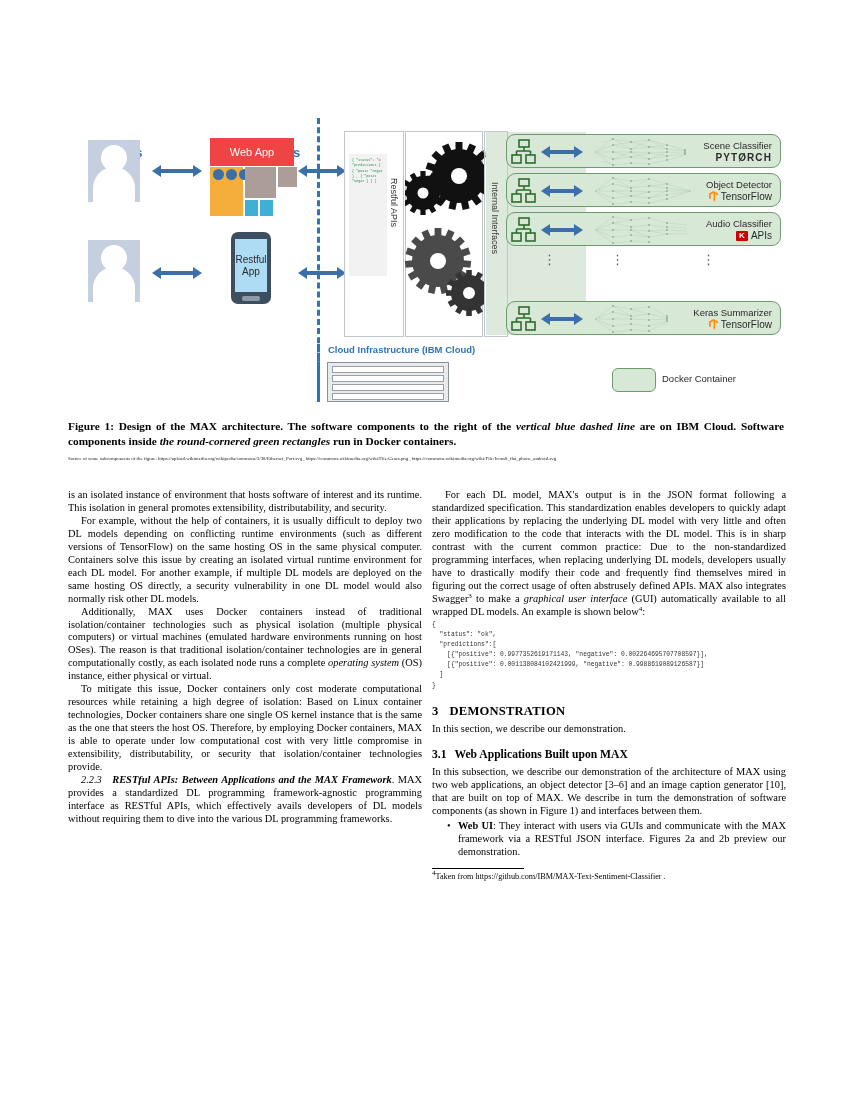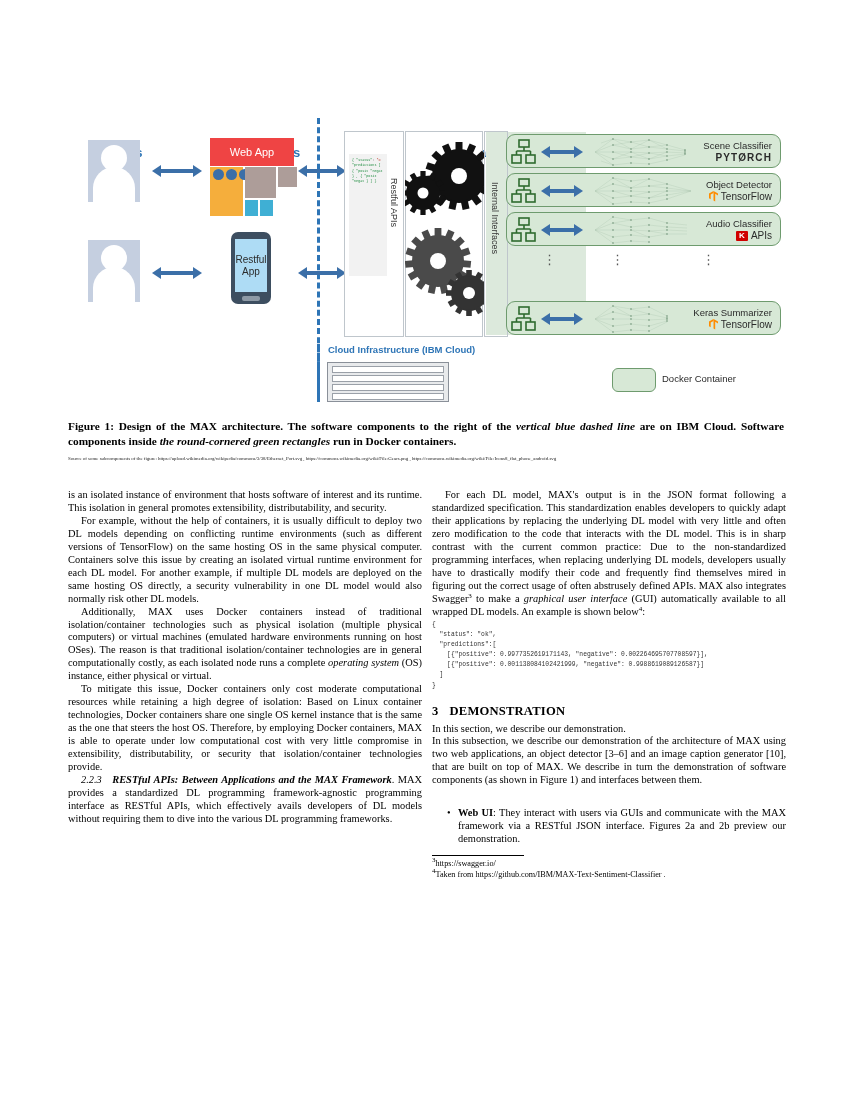--- a/index.html
+++ b/index.html
@@ -342,21 +342,21 @@
   }
   h2.sec .sn { margin-right: 11px; }
   h3.subsec {
     font-size: 11.6px;
     font-weight: bold;
     margin: 13px 0 3px 0;
   }
   h3.subsec .sn { margin-right: 8px; }
 
   ul.bullets {
-    margin: 20px 0 0 0;
+    margin: 2px 0 0 0;
     padding-left: 26px;
     list-style: none;
   }
   ul.bullets li {
     position: relative;
     text-align: justify;
     line-height: 1.245;
   }
   ul.bullets li:before {
     content: "\2022";
@@ -589,21 +589,21 @@
             <circle cx="94" cy="16" r="0.9"></circle>
             <circle cx="94" cy="17" r="0.9"></circle>
         </g>
       </svg>
       <div class="model-title">Scene Classifier</div>
       <div class="model-fw">
         <span style="font-weight:bold; letter-spacing:1.1px; font-size:10px;">PYTØRCH</span>
       </div>
     </div>
 
-    <div class="model-card" style="left:440px; top:61px; width:275px; height:34px;">
+    <div class="model-card" style="left:440px; top:61px; width:275px; height:34px;border-radius:10px;">
       <svg class="netbox" viewBox="0 0 26 26">
         <rect x="8" y="1" width="10" height="7" fill="none" stroke="#2f6b2f" stroke-width="1.6"></rect>
         <rect x="1" y="16" width="9" height="8" fill="none" stroke="#2f6b2f" stroke-width="1.6"></rect>
         <rect x="15" y="16" width="9" height="8" fill="none" stroke="#2f6b2f" stroke-width="1.6"></rect>
         <path d="M13 8 L13 12 M5.5 12 L19.5 12 M5.5 12 L5.5 16 M19.5 12 L19.5 16" stroke="#2f6b2f" stroke-width="1.6" fill="none"></path>
       </svg>
       <div class="arrow2" style="left:34px; top:11px; width:42px;">
         <div class="head-l"></div>
           <div class="bar"></div>
           <div class="head-r"></div>
@@ -773,26 +773,26 @@
 <span>  "status": "ok",</span>
 <span>  "predictions":[</span>
 <span>    [{"positive": 0.9977352619171143, "negative": 0.002264695707708597}],</span>
 <span>    [{"positive": 0.001138084102421999, "negative": 0.9988619089126587}]</span>
 <span>  ]</span>
 <span>}</span></div>
 
     <h2 class="sec"><span class="sn">3</span><span>DEMONSTRATION</span></h2>
     <p class="noindent">In this section, we describe our demonstration.</p>
 
+    <h3 class="subsec"><span class="sn">3.1</span><span>Web Applications Built upon MAX</span></h3>
     <p class="noindent">In this subsection, we describe our demonstration of the architecture of MAX using two web applications, an object detector [3–6] and an image caption generator [10], that are built on top of MAX. We describe in turn the demonstration of software components (as shown in Figure 1) and interfaces between them.</p>
 
     <ul class="bullets">
       <li><b>Web UI</b><span>: They interact with users via GUIs and communicate with the MAX framework via a RESTful JSON interface. Figures 2a and 2b preview our demonstration.</span></li>
     </ul>
 
     <div class="footnote-rule"></div>
     <div class="footnotes">
-      <div><sup>3</sup><span>https://swagger.io/</span></div>
       <div><sup>4</sup><span>Taken from https://github.com/IBM/MAX-Text-Sentiment-Classifier .</span></div>
     </div>
   </div>
 
 </div>
 
 </body></html>

